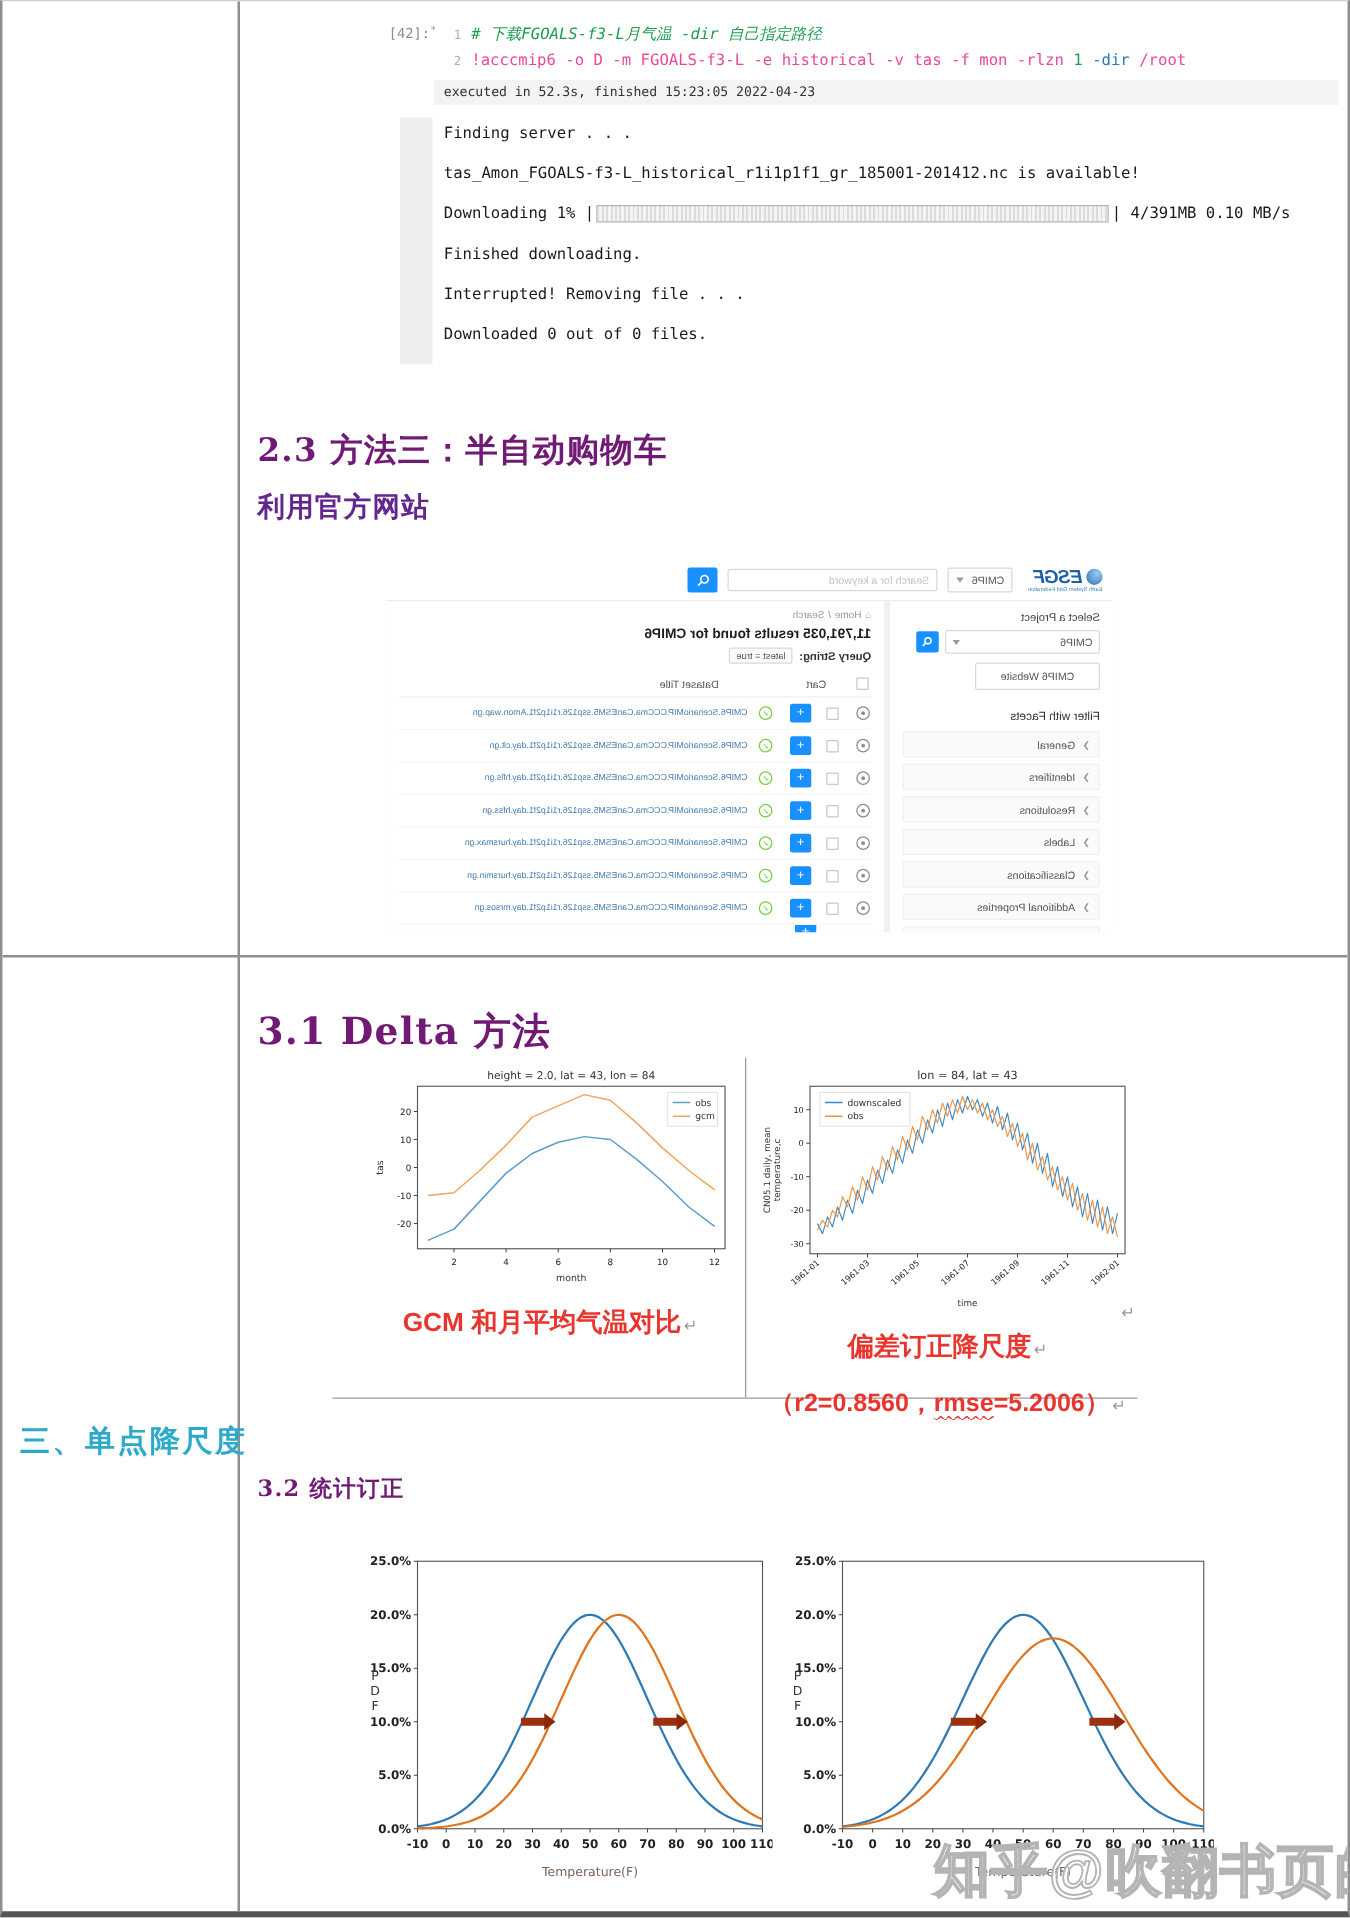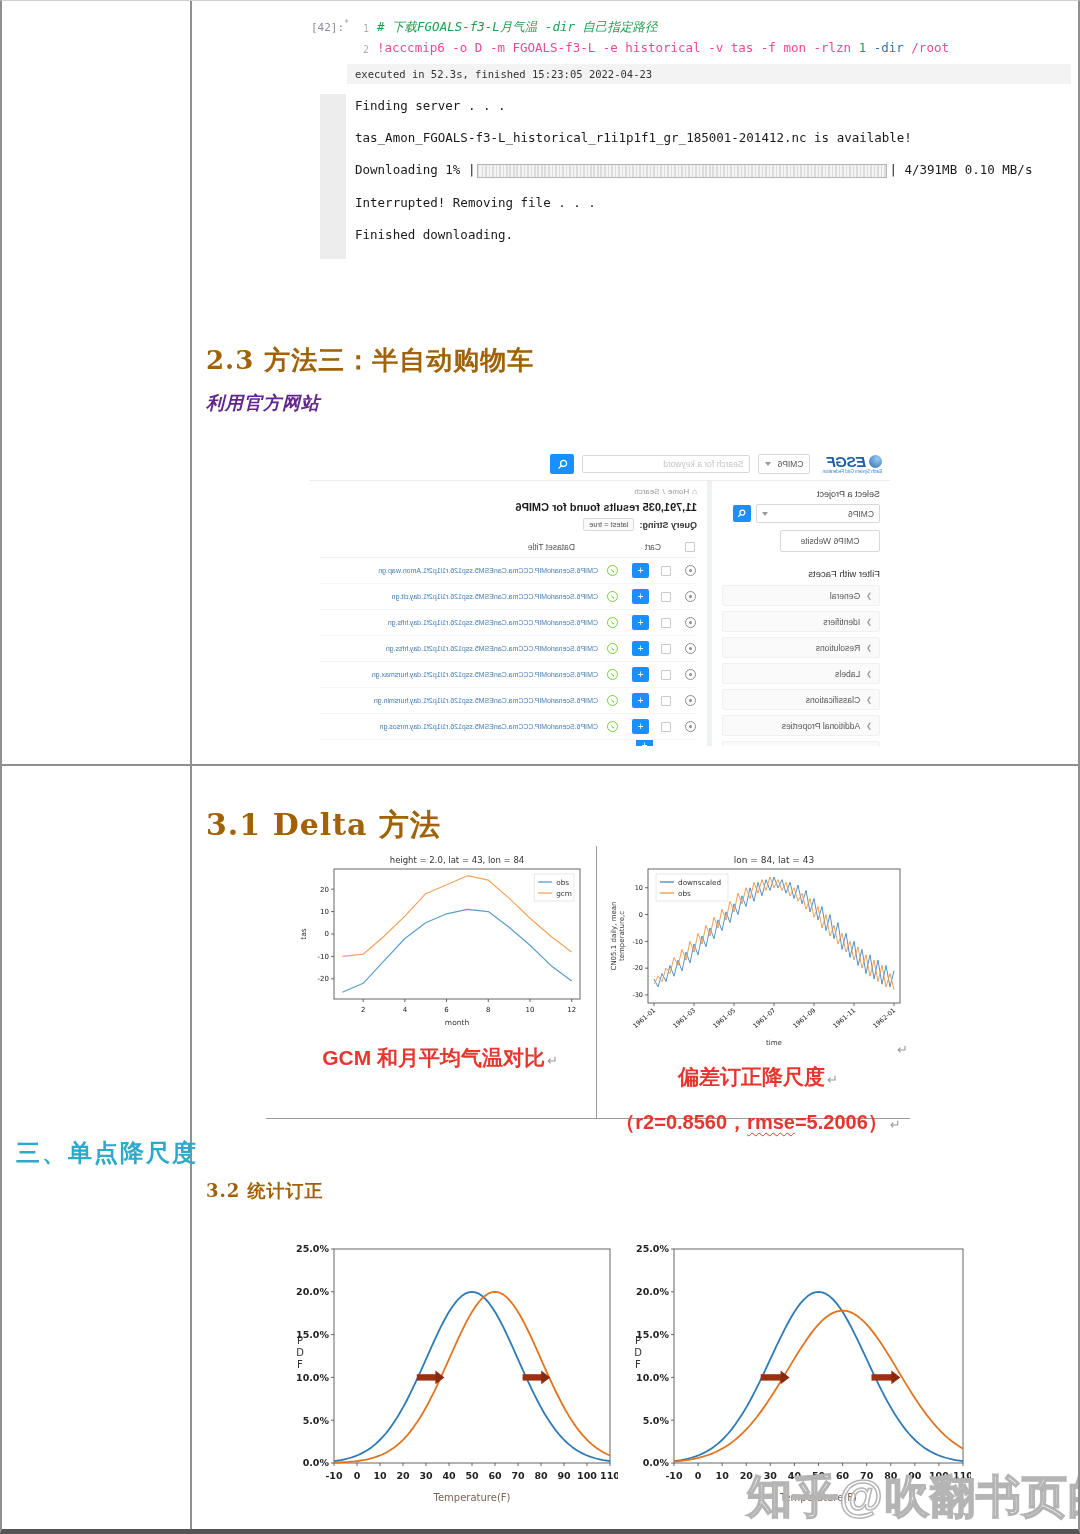--- a/index.html
+++ b/index.html
@@ -28,23 +28,23 @@
   .out-gutter{width:26px;background:#ededed;margin-left:9px;flex:none;}
   .out-body{padding-left:9px;font-size:12.5px;color:#1a1a1a;padding-top:4px;}
   .out-line{margin:0 0 17px 0;white-space:nowrap;}
   .gap-top{margin-top:15px;}
   .hatch{display:inline-block;width:408px;height:12px;vertical-align:middle;margin:0 2px;
          border:1px solid #b5b5b5;
          background:repeating-linear-gradient(90deg,#dcdcdc 0 1.5px,#f4f4f4 1.5px 3.5px);}
 
   
   .h-purple{position:absolute;font-family:"DejaVu Serif","Liberation Serif",serif;
-            font-weight:700;color:#a16207;letter-spacing:1px;white-space:nowrap;}
+            font-weight:700;color:#701a75;letter-spacing:1px;white-space:nowrap;}
   .h23{left:204px;top:342px;font-size:26px;}
-  .h23sub{left:204px;top:390px;font-size:18px;color:#63268f;font-style:italic;}
+  .h23sub{left:204px;top:390px;font-size:22px;color:#63268f;}
   .h31{left:204px;top:804px;font-size:30px;}
   .h32{left:204px;top:1178px;font-size:18px;}
   .side-label{position:absolute;left:14px;top:1136px;font-size:24px;font-weight:700;
               color:#2da9c9;font-family:"DejaVu Serif","Liberation Serif",serif;letter-spacing:2px;}
   .red-cap{position:absolute;color:#e8352e;font-weight:700;text-align:center;white-space:nowrap;}
   .cap1{left:288px;top:1043px;width:300px;font-size:21px;}
   .cap2a{left:606px;top:1062px;width:300px;font-size:21px;}
   .cap2b{left:576px;top:1092px;width:360px;font-size:20px;margin-top:16px;}
   .ret{color:#9a9a9a;font-size:13px;font-weight:400;margin-left:2px;}
   .ret-float{position:absolute;left:893px;top:1041px;}
@@ -149,22 +149,23 @@
     </div>
     <div class="nb-execbar">executed in 52.3s, finished 15:23:05 2022-04-23</div>
     <div class="nb-output">
       <div class="out-gutter"></div>
       <div class="out-body">
         <div class="out-line">Finding server . . .</div>
         <div class="out-line gap-top">tas_Amon_FGOALS-f3-L_historical_r1i1p1f1_gr_185001-201412.nc is available!</div>
         <div class="out-line">
           <span>Downloading  1% |</span><span class="hatch"></span><span>| 4/391MB 0.10 MB/s</span>
         </div>
+        <div class="out-line gap-top">Finished downloading.</div>
         <div class="out-line">Interrupted! Removing file . . .</div>
-        <div class="out-line gap-top">Finished downloading.</div>
+        <div class="out-line gap-top">Downloaded  0  out of  0  files.</div>
       </div>
     </div>
   </div>
 
   <div class="h-purple h23">2.3 方法三：半自动购物车</div>
   <div class="h-purple h23sub">利用官方网站</div>
 
   <div class="esgf-wrap">
     <div class="esgf-flip">
       <div class="esgf-ui">

